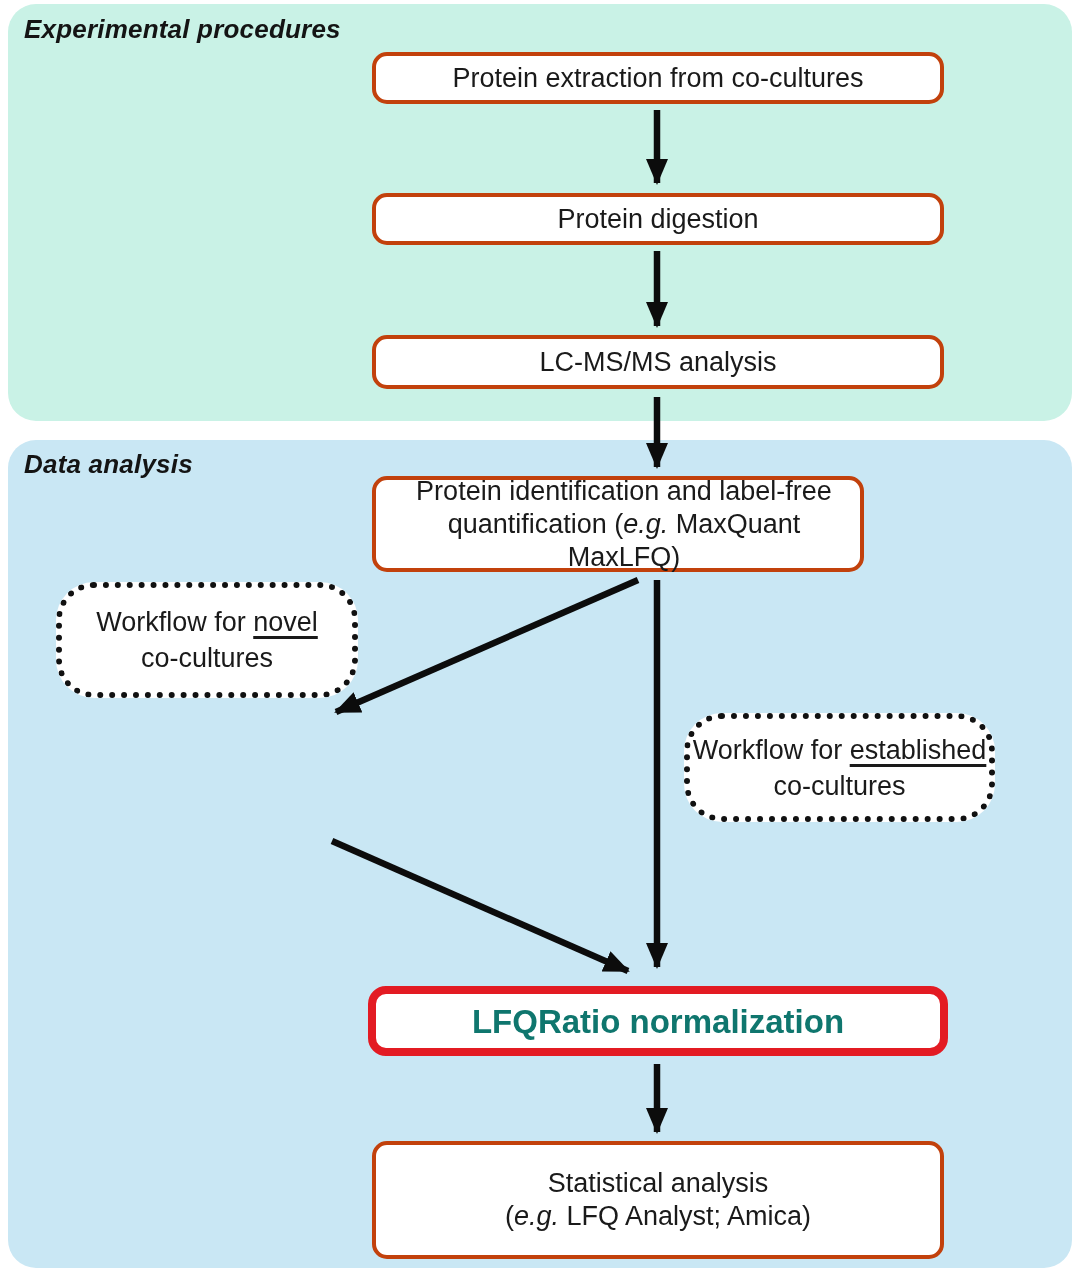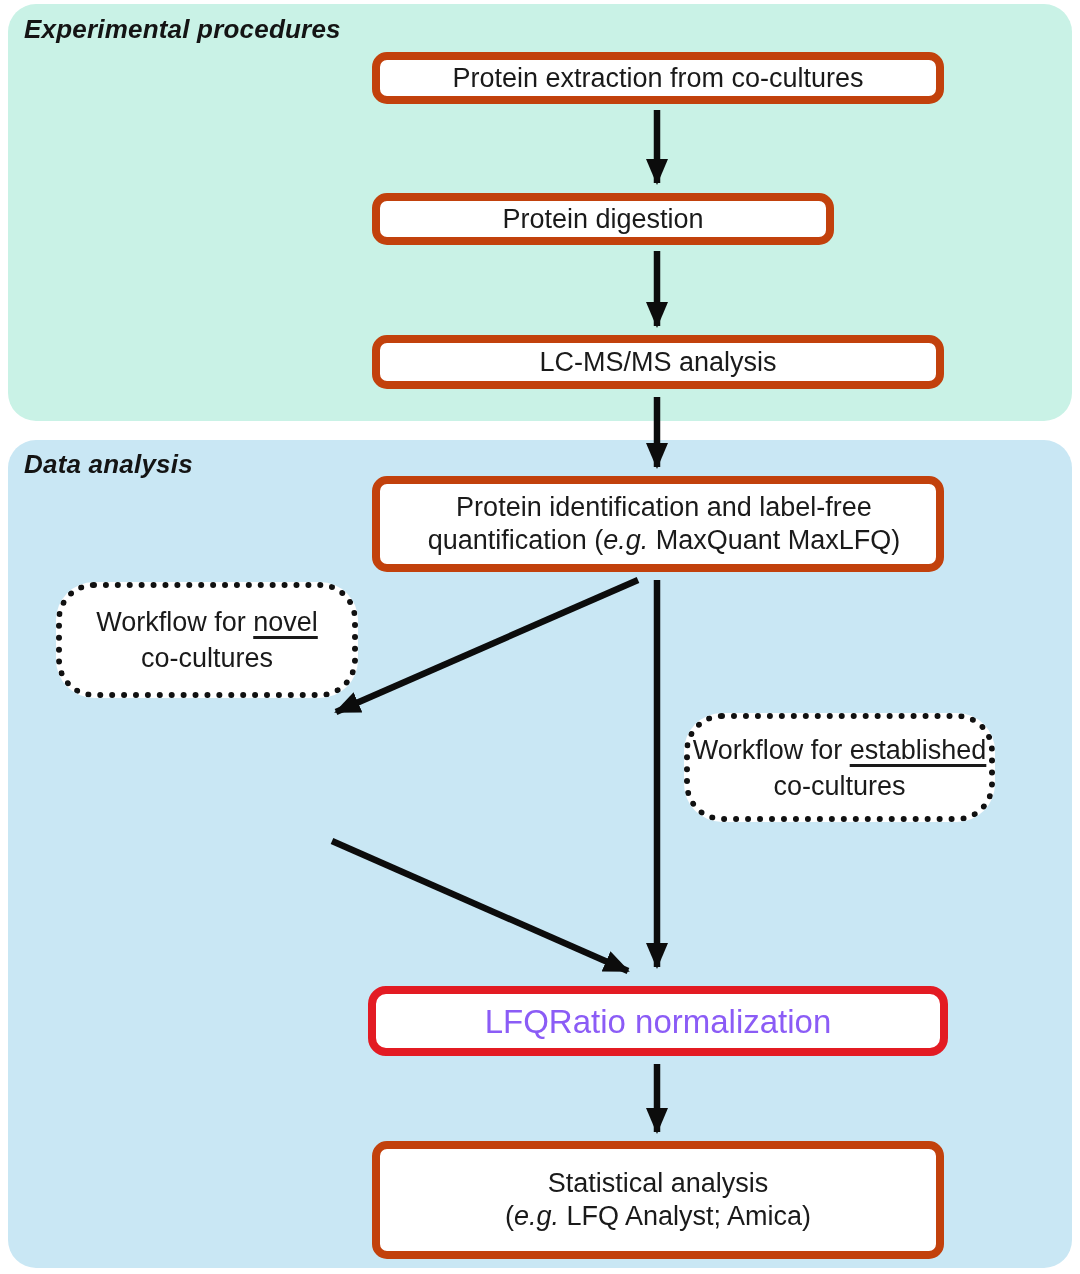--- a/index.html
+++ b/index.html
@@ -26,47 +26,47 @@
     font-size:26px;letter-spacing:0.2px;
     color:#141414;
     white-space:nowrap;
   }
   .title-exp{left:24px;top:14px;}
   .title-data{left:24px;top:449px;}
 
   .node{
     position:absolute;box-sizing:border-box;
     background:#ffffff;
-    border:8px solid #c2410c;border-radius:15px;
+    border:4px solid #c2410c;border-radius:15px;
     display:flex;flex-direction:column;
     align-items:center;justify-content:center;
     text-align:center;
     font-size:27px;line-height:33px;
     color:#1a1a1a;
   }
   .node-extraction{left:372px;top:52px;width:572px;height:52px;}
-  .node-digestion{left:372px;top:193px;width:462px;height:52px;}
+  .node-digestion{left:372px;top:193px;width:572px;height:52px;}
   .node-lcmsms{left:372px;top:335px;width:572px;height:54px;}
-  .node-identification{left:372px;top:476px;width:572px;height:96px;padding-left:12px;}
+  .node-identification{left:372px;top:476px;width:492px;height:96px;padding-left:12px;}
   .node-phys{left:45px;top:733px;width:572px;height:99px;}
   .node-stat{left:372px;top:1141px;width:572px;height:118px;}
 
   .node-dotted{
     border:6px dotted #111;border-radius:38px;
     font-size:27px;line-height:36px;
   }
   .node-novel{left:56px;top:582px;width:302px;height:116px;}
   .node-established{left:684px;top:713px;width:311px;height:109px;}
 
   .node-lfq{
     left:368px;top:986px;width:580px;height:70px;
     border:8px solid var(--highlight-red,#e31b23);
     border-radius:18px;
-    font-weight:normal;font-size:33px;
-    color:#8b5cf6;
+    font-weight:bold;font-size:33px;
+    color:#0f766e;
   }
 
   .u{
     text-decoration:underline;
     text-decoration-thickness:2.5px;
     text-underline-offset:5px;
   }
   .it{font-style:italic;}
 
   svg.arrows{

